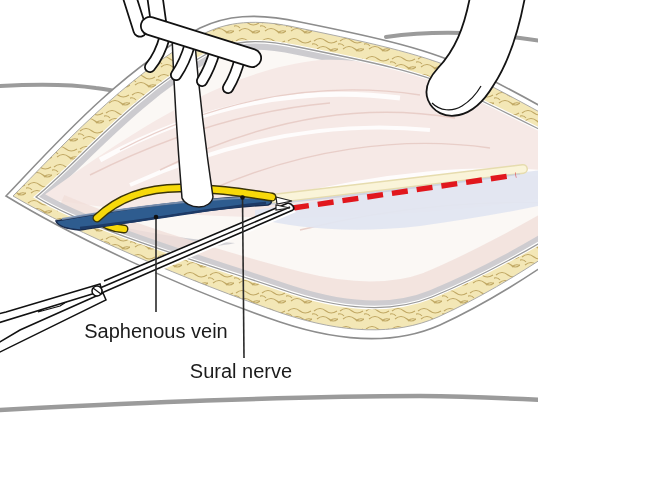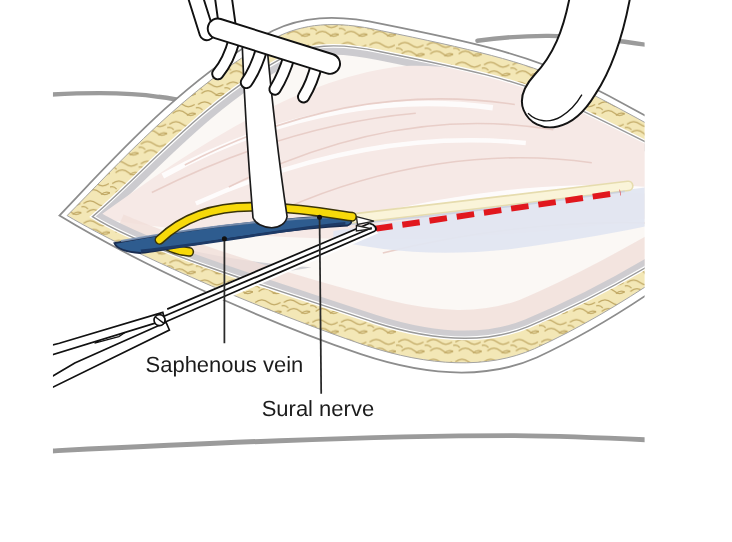--- a/index.html
+++ b/index.html
@@ -2,21 +2,20 @@
 <html><head>
 <meta charset="utf-8">
 <style>
   html,body{margin:0;padding:0;background:#ffffff;}
   .canvas{
     position:relative;
     width:538px;height:493px;
     background:#ffffff;
     overflow:hidden;
     font-family:"Liberation Sans", sans-serif;
-    margin-left:48px;
   }
   .canvas svg{display:block;width:665px;height:493px;}
   text.anat-label{
     font-family:"Liberation Sans", sans-serif;
     font-size:20px;
     fill:#1b1b1b;
   }
 </style>
 </head>
 <body>

